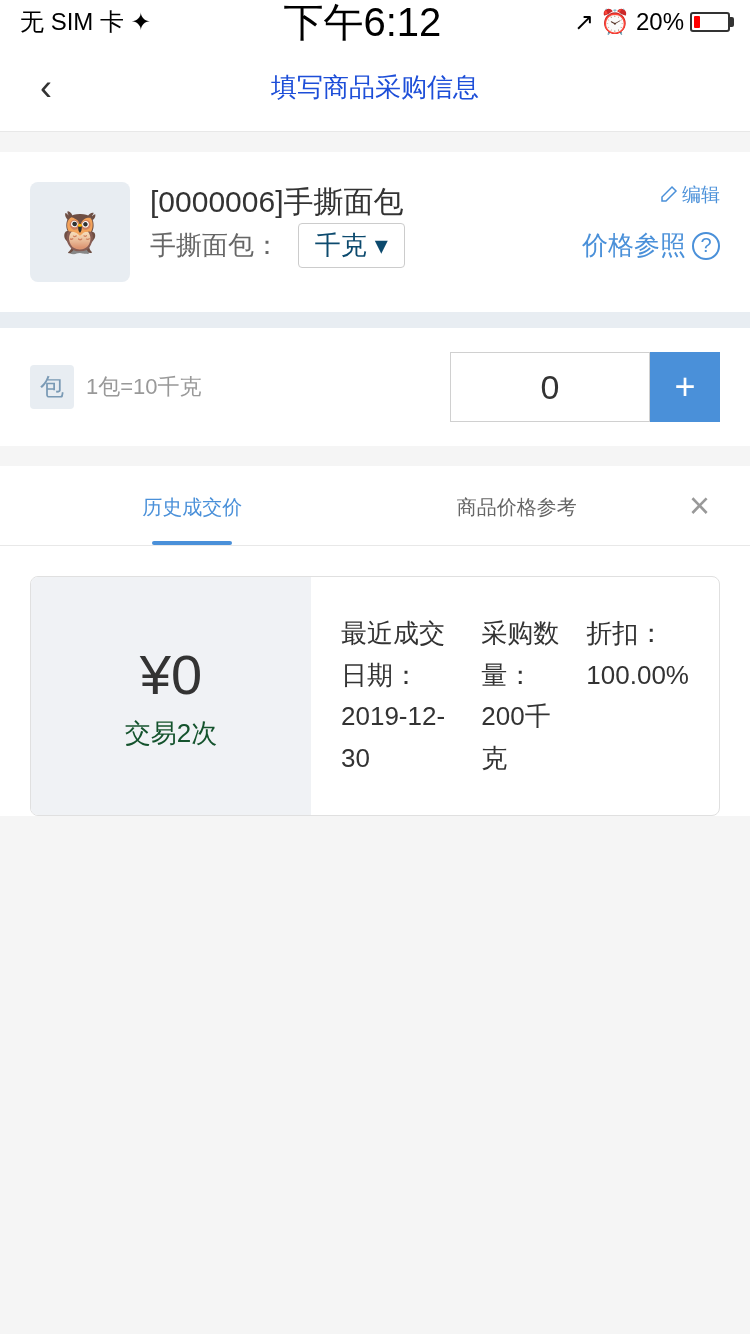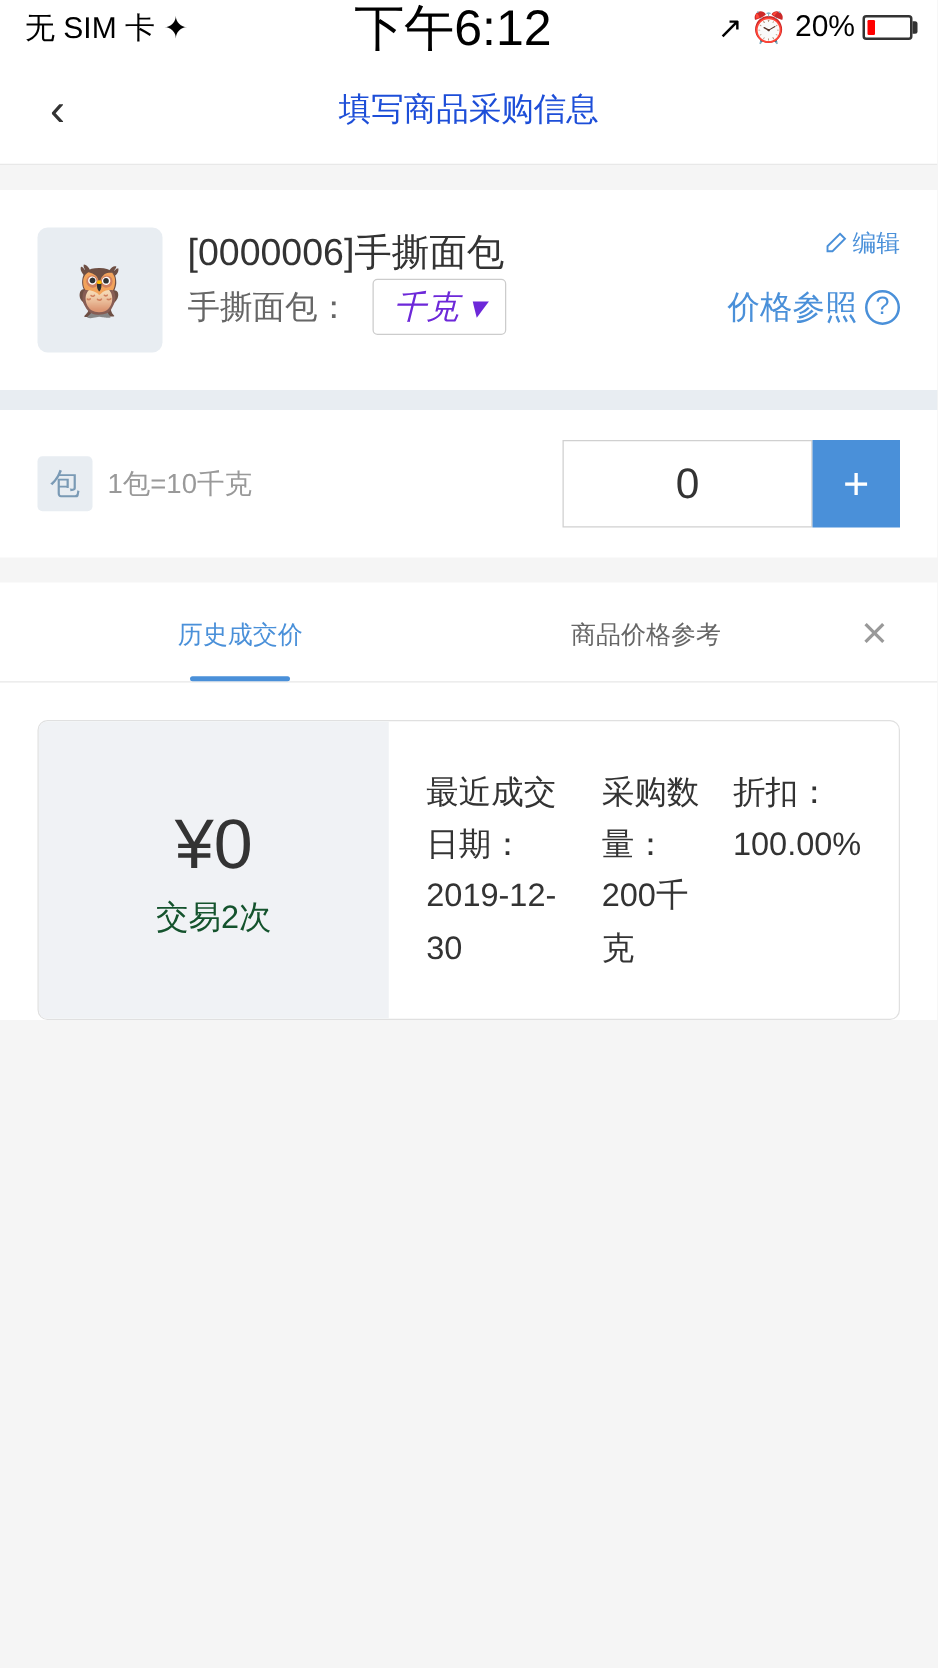--- a/index.html
+++ b/index.html
@@ -126,27 +126,26 @@
     }
     .unit-label {
       font-size: 26px;
       color: #666;
     }
     .unit-select {
       border: 1px solid #ccc;
       border-radius: 4px;
       padding: 4px 16px;
       font-size: 26px;
-      color: #6d28d9;
+      color: #0c4a6e;
       background: #fff;
       display: inline-flex;
       align-items: center;
       gap: 8px;
       margin-left: 10px;
-      font-style: italic;
     }
     .price-ref {
       color: #4a90d9;
       font-size: 26px;
       display: flex;
       align-items: center;
       gap: 6px;
     }
 
     

